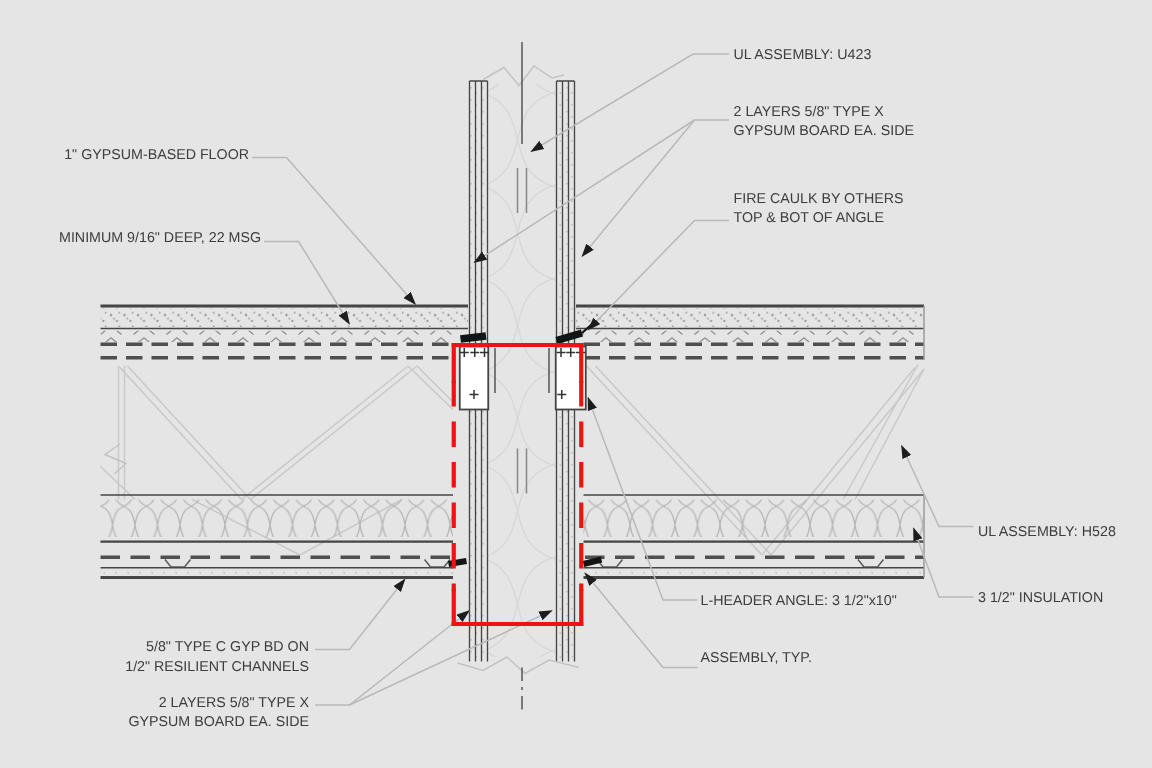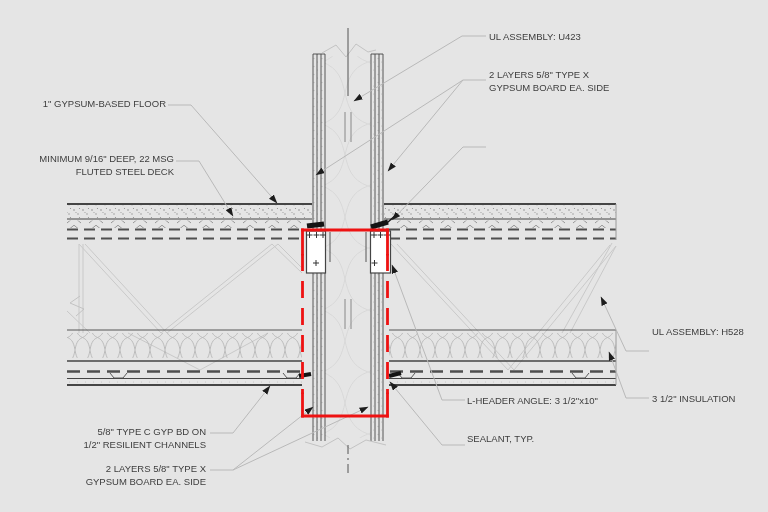--- a/index.html
+++ b/index.html
@@ -164,44 +164,47 @@
 
 <div class="lbl" style="left:489px;top:30px">
   <div>UL ASSEMBLY: U423</div>
 </div>
 
 <div class="lbl" style="left:489px;top:68px">
   <div>2 LAYERS 5/8" TYPE X</div>
   <div>GYPSUM BOARD EA. SIDE</div>
 </div>
 
+<div class="lbl" style="left:489px;top:126px">
+  <div>FIRE CAULK BY OTHERS</div>
+  <div>TOP &amp; BOT OF ANGLE</div>
+</div>
 
 <div class="lbl ra" style="right:602px;top:97px">
   <div>1" GYPSUM-BASED FLOOR</div>
 </div>
 
 <div class="lbl ra" style="right:594px;top:152px">
   <div>MINIMUM 9/16" DEEP, 22 MSG</div>
-  <div>FLUTED STEEL DECK</div>
-</div>
-
-<div class="lbl" style="left:652px;top:325px">
+</div>
+
+<div class="lbl" style="left:652px;top:348px">
   <div>UL ASSEMBLY: H528</div>
 </div>
 
 <div class="lbl" style="left:652px;top:392px">
   <div>3 1/2" INSULATION</div>
 </div>
 
 <div class="lbl" style="left:467px;top:394px">
   <div>L-HEADER ANGLE: 3 1/2"x10"</div>
 </div>
 
 <div class="lbl" style="left:467px;top:432px">
-  <div>SEALANT, TYP.</div>
+  <div>ASSEMBLY, TYP.</div>
 </div>
 
 <div class="lbl ra" style="right:562px;top:425px">
   <div>5/8" TYPE C GYP BD ON</div>
   <div>1/2" RESILIENT CHANNELS</div>
 </div>
 
 <div class="lbl ra" style="right:562px;top:462px">
   <div>2 LAYERS 5/8" TYPE X</div>
   <div>GYPSUM BOARD EA. SIDE</div>

